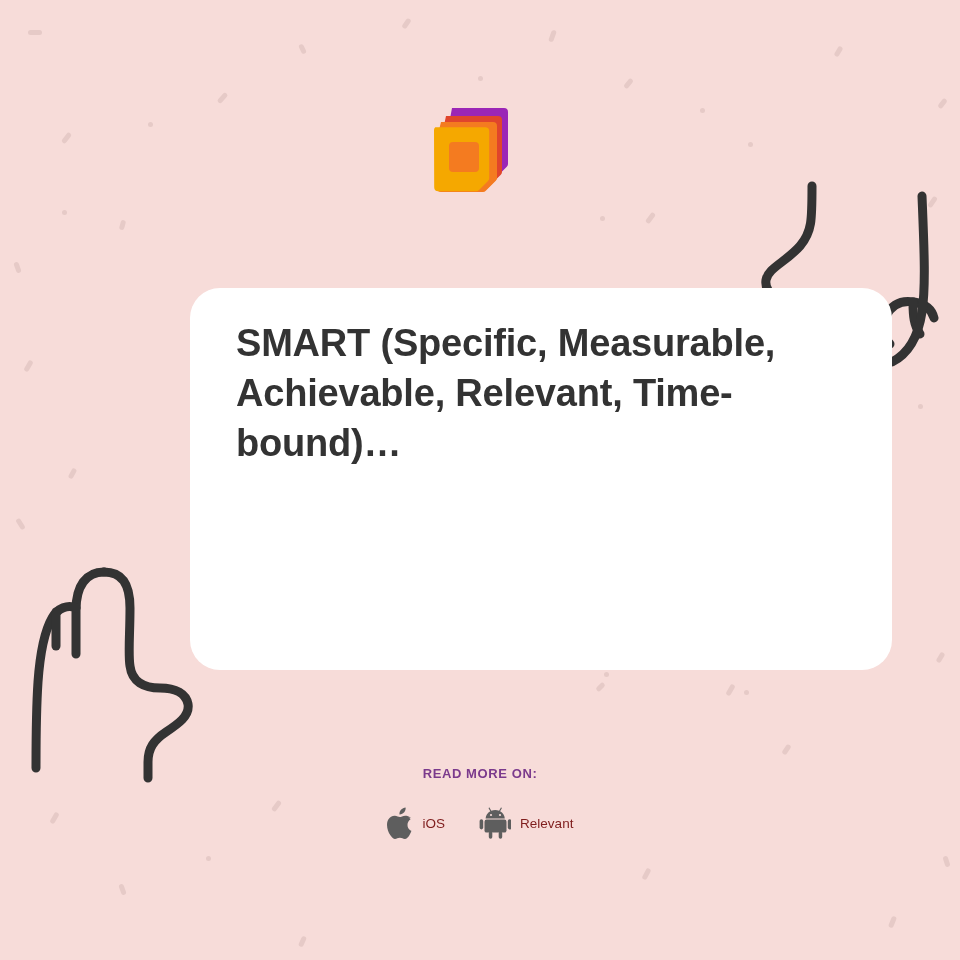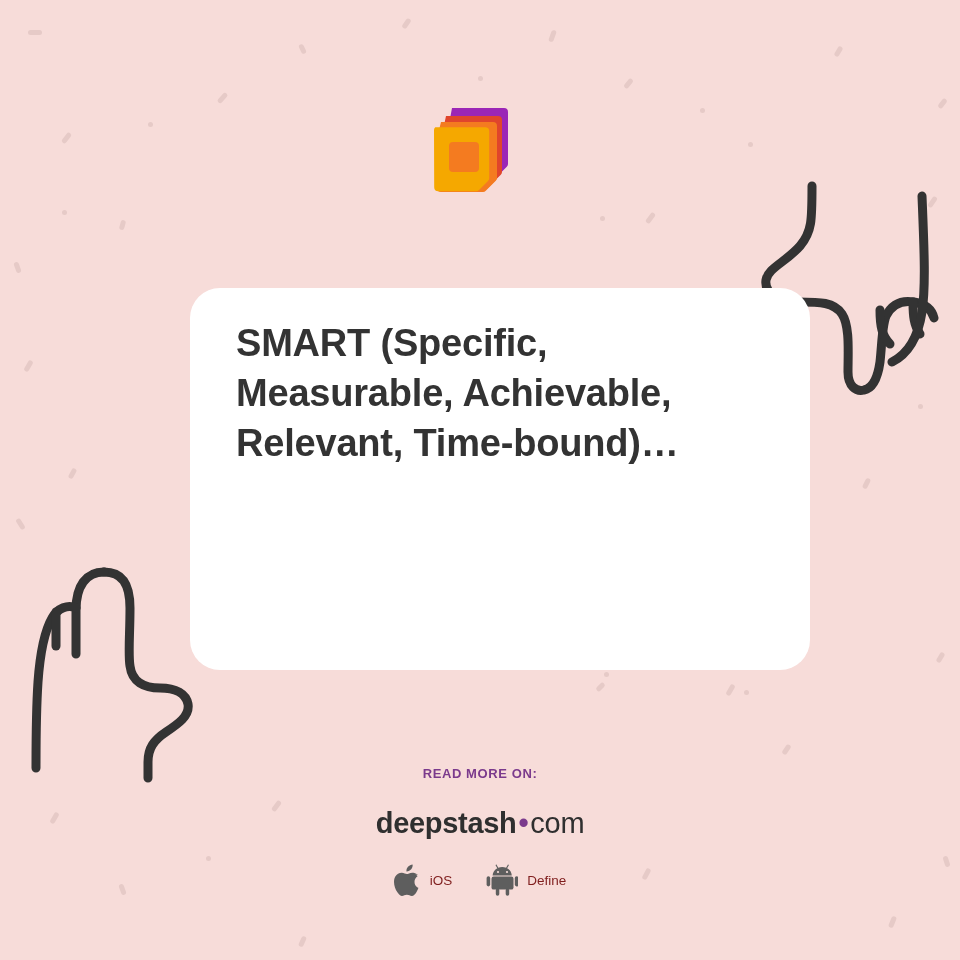--- a/index.html
+++ b/index.html
@@ -52,21 +52,21 @@
     width: 86px;
     height: 92px;
   }
   #logo svg { display: block; }
 
   
   #card {
     position: absolute;
     top: 288px;
     left: 190px;
-    width: 620px;
+    width: 702px;
     height: 382px;
     background: #ffffff;
     border-radius: 30px;
     overflow: hidden;
   }
   #card-inner {
     padding: 30px 46px 0 46px;
   }
   #card-title {
     font-size: 38px;
@@ -215,23 +215,20 @@
 
   <div id="card">
     <div id="card-inner">
       <h1 id="card-title">SMART (Specific, Measurable, Achievable, Relevant, Time-bound)…</h1>
     </div>
   </div>
 
   <div id="footer">
     <p id="read-more-label">READ MORE ON:</p>
 
-    <div id="wordmark">
-      <span id="wordmark-name">deepstash</span><span id="wordmark-dot">•</span><span id="wordmark-tld">com</span>
-    </div>
 
     <div id="stores">
       <div class="store-item">
         <span>
           <svg width="27" height="32" viewBox="0 0 27 32">
             <path d="M18.6 0.4c-1.6 0.1-3.5 1.1-4.6 2.4-1 1.2-1.8 2.9-1.5 4.6 1.8 0.1 3.6-0.9 4.7-2.2 1-1.3 1.7-2.9 1.4-4.8z" fill="#5e5e5e"></path>
             <path d="M24.2 11.3c-1.9-2.4-4.6-2.6-5.6-2.6-2.4-0.2-4.6 1.4-5.8 1.4-1.2 0-3.1-1.4-5.1-1.3-2.6 0-5 1.5-6.4 3.8-2.7 4.7-0.7 11.7 1.9 15.5 1.3 1.9 2.8 4 4.8 3.9 1.9-0.1 2.6-1.2 4.9-1.2s2.9 1.2 4.9 1.2c2 0 3.3-1.9 4.6-3.8 1.4-2.2 2-4.3 2-4.4-0.1 0-3.9-1.5-3.9-5.9 0-3.7 3-5.5 3.1-5.6-1.7-2.5-4.3-2.8-5.3-3z" fill="#5e5e5e"></path>
           </svg>
         </span>
         <span class="store-label">iOS</span>
@@ -243,18 +240,18 @@
             <path d="M9.3 3.2l-1.6-2.7c-0.2-0.3-0.1-0.6 0.2-0.8 0.3-0.2 0.6-0.1 0.8 0.2l1.6 2.8c1.2-0.5 2.5-0.8 3.9-0.8s2.7 0.3 3.9 0.8l1.6-2.8c0.2-0.3 0.5-0.4 0.8-0.2 0.3 0.2 0.4 0.5 0.2 0.8l-1.6 2.7c2.7 1.5 4.5 4.1 4.7 7.2h-19.2c0.2-3.1 2-5.7 4.7-7.2z" fill="#5e5e5e" transform="translate(2,1)"></path>
             <circle cx="12" cy="8" r="1.1" fill="#f7dcd9"></circle>
             <circle cx="21" cy="8" r="1.1" fill="#f7dcd9"></circle>
             <rect x="5.5" y="12.6" width="22" height="13" rx="2.2" fill="#5e5e5e"></rect>
             <rect x="0.6" y="12.2" width="3.6" height="10.2" rx="1.8" fill="#5e5e5e"></rect>
             <rect x="28.8" y="12.2" width="3.6" height="10.2" rx="1.8" fill="#5e5e5e"></rect>
             <rect x="9.8" y="24.4" width="3.5" height="7.4" rx="1.7" fill="#5e5e5e"></rect>
             <rect x="19.7" y="24.4" width="3.5" height="7.4" rx="1.7" fill="#5e5e5e"></rect>
           </svg>
         </span>
-        <span class="store-label">Define</span>
+        <span class="store-label">Relevant</span>
       </div>
     </div>
   </div>
 
 </div>
 
 </body></html>

